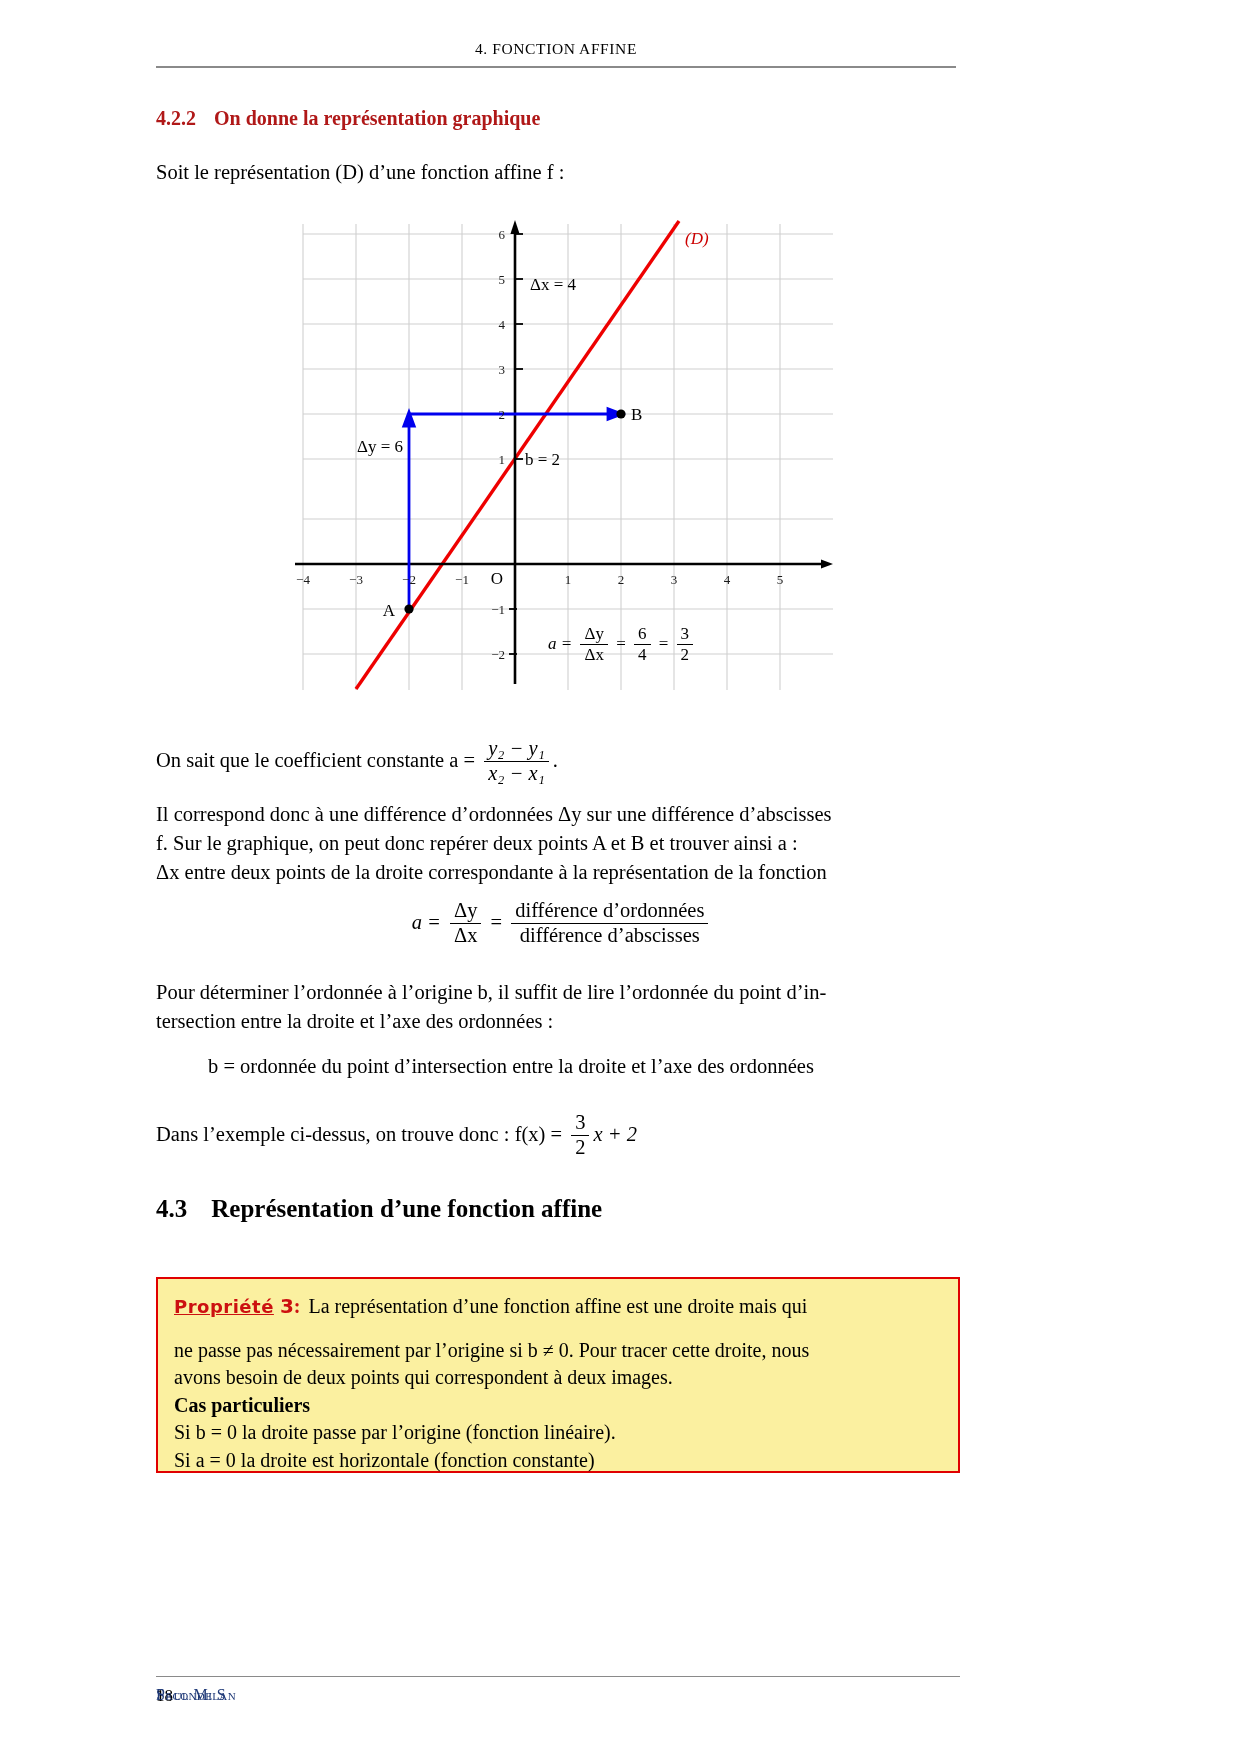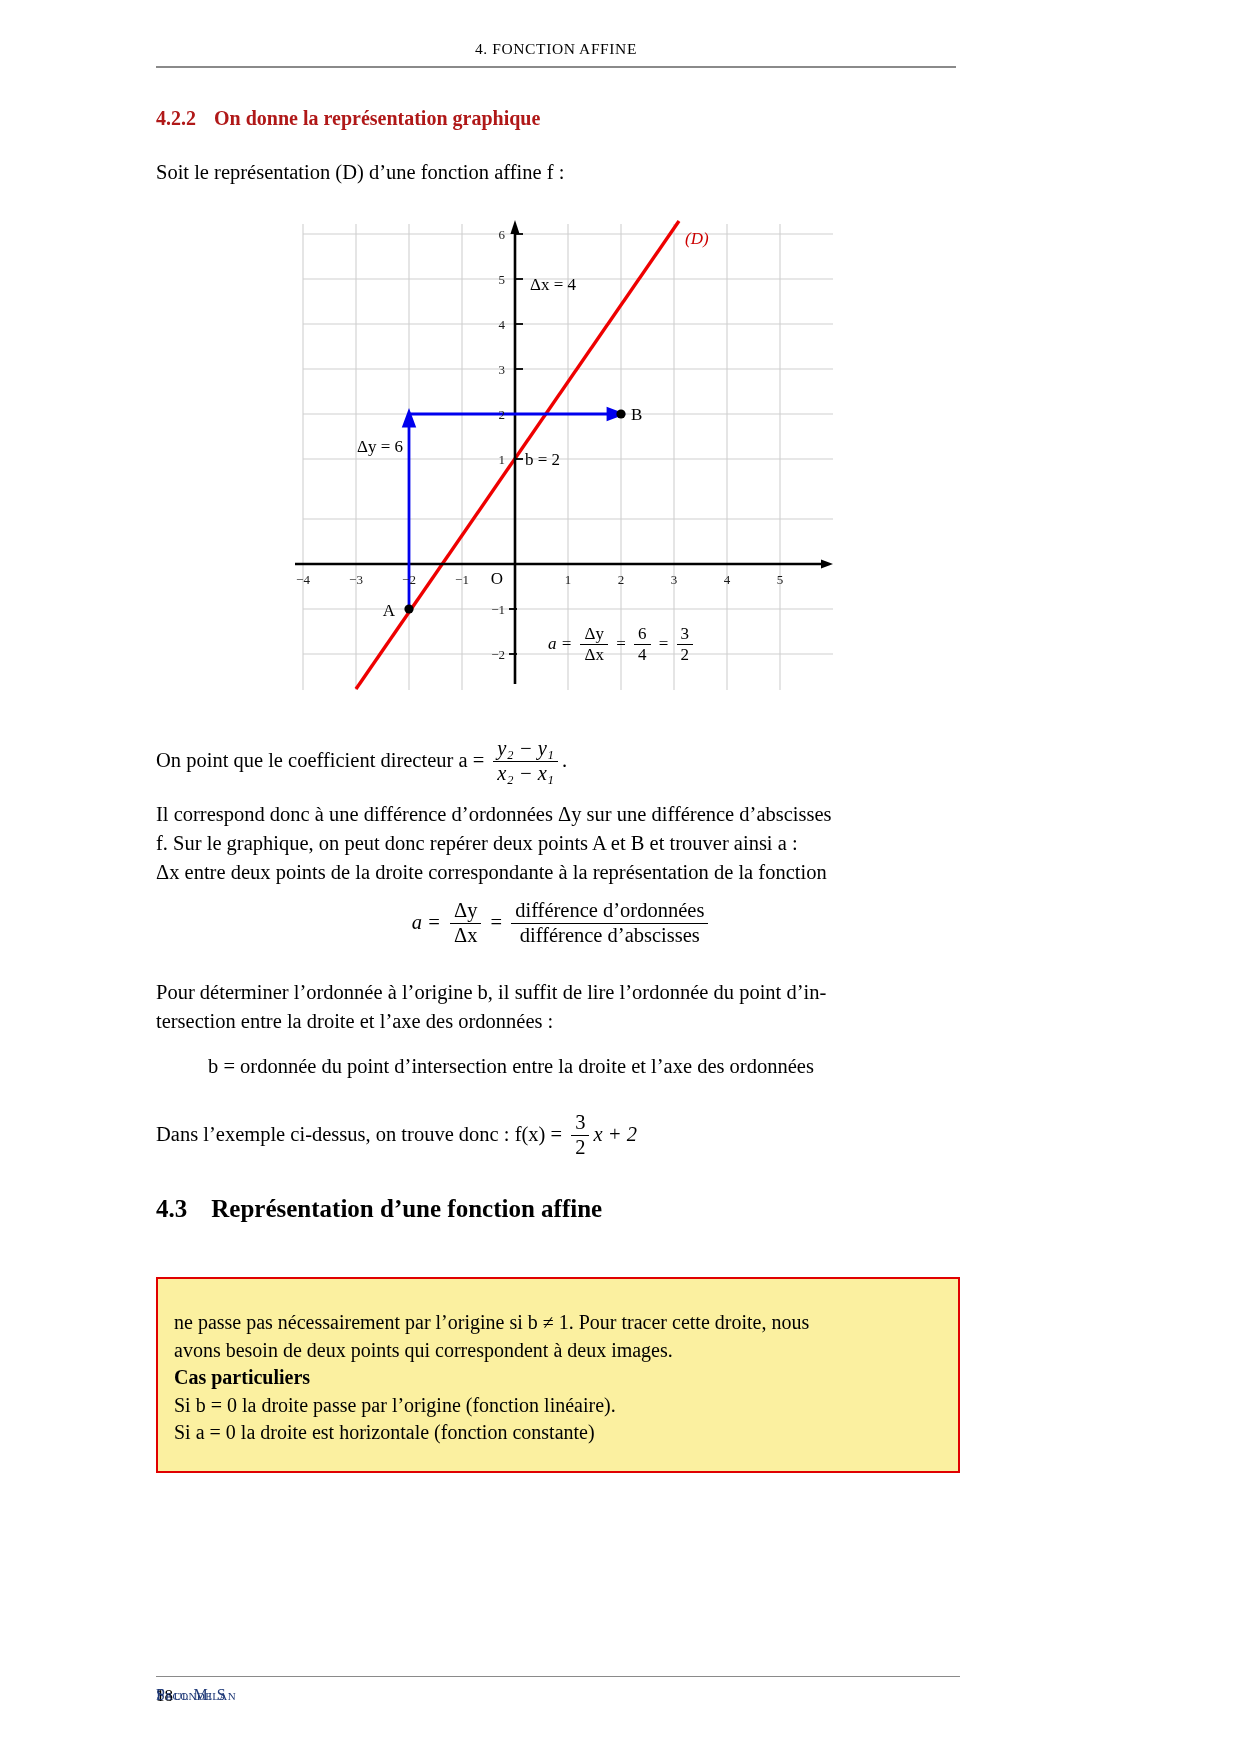--- a/index.html
+++ b/index.html
@@ -204,21 +204,21 @@
     </span>
     <span>=</span>
     <span class="frac">
       <span class="num">3</span>
       <span class="den">2</span>
     </span>
   </div>
 </div>
 
 <div class="p" style="left:156px; top:738px;">
-  <span>On point que le coefficient directeur a =</span>
+  <span>On sait que le coefficient constante a =</span>
   <span class="frac i">
     <span class="num">y₂ − y₁</span>
     <span class="den">x₂ − x₁</span>
   </span><span>.</span>
 </div>
 
 <div class="p" style="left:156px; top:800px;">
   <div>Il correspond donc à une différence d’ordonnées Δy sur une différence d’abscisses</div>
   <div>f. Sur le graphique, on peut donc repérer deux points A et B et trouver ainsi a :</div>
   <div>Δx entre deux points de la droite correspondante à la représentation de la fonction</div>
@@ -252,21 +252,24 @@
     <span class="num">3</span>
     <span class="den">2</span>
   </span><span class="i">x + 2</span>
 </div>
 
 <div class="h2">
   <span class="num">4.3</span><span>Représentation d’une fonction affine</span>
 </div>
 
 <div class="propbox">
-  <div class="line2">ne passe pas nécessairement par l’origine si b ≠ 1. Pour tracer cette droite, nous</div>
+  <div>
+    <span class="prop-title">Propriété</span><span class="prop-num">3</span><span class="prop-colon">:</span><span>La représentation d’une fonction affine est une droite mais qui</span>
+  </div>
+  <div class="line2">ne passe pas nécessairement par l’origine si b ≠ 0. Pour tracer cette droite, nous</div>
   <div>avons besoin de deux points qui correspondent à deux images.</div>
   <div class="bold">Cas particuliers</div>
   <div>Si b = 0 la droite passe par l’origine (fonction linéaire).</div>
   <div>Si a = 0 la droite est horizontale (fonction constante)</div>
 </div>
 
 <div class="footrule"></div>
 <div class="foot-left">Paul Milan</div>
 <div class="foot-mid">18</div>
 <div class="foot-right">Seconde S</div>

